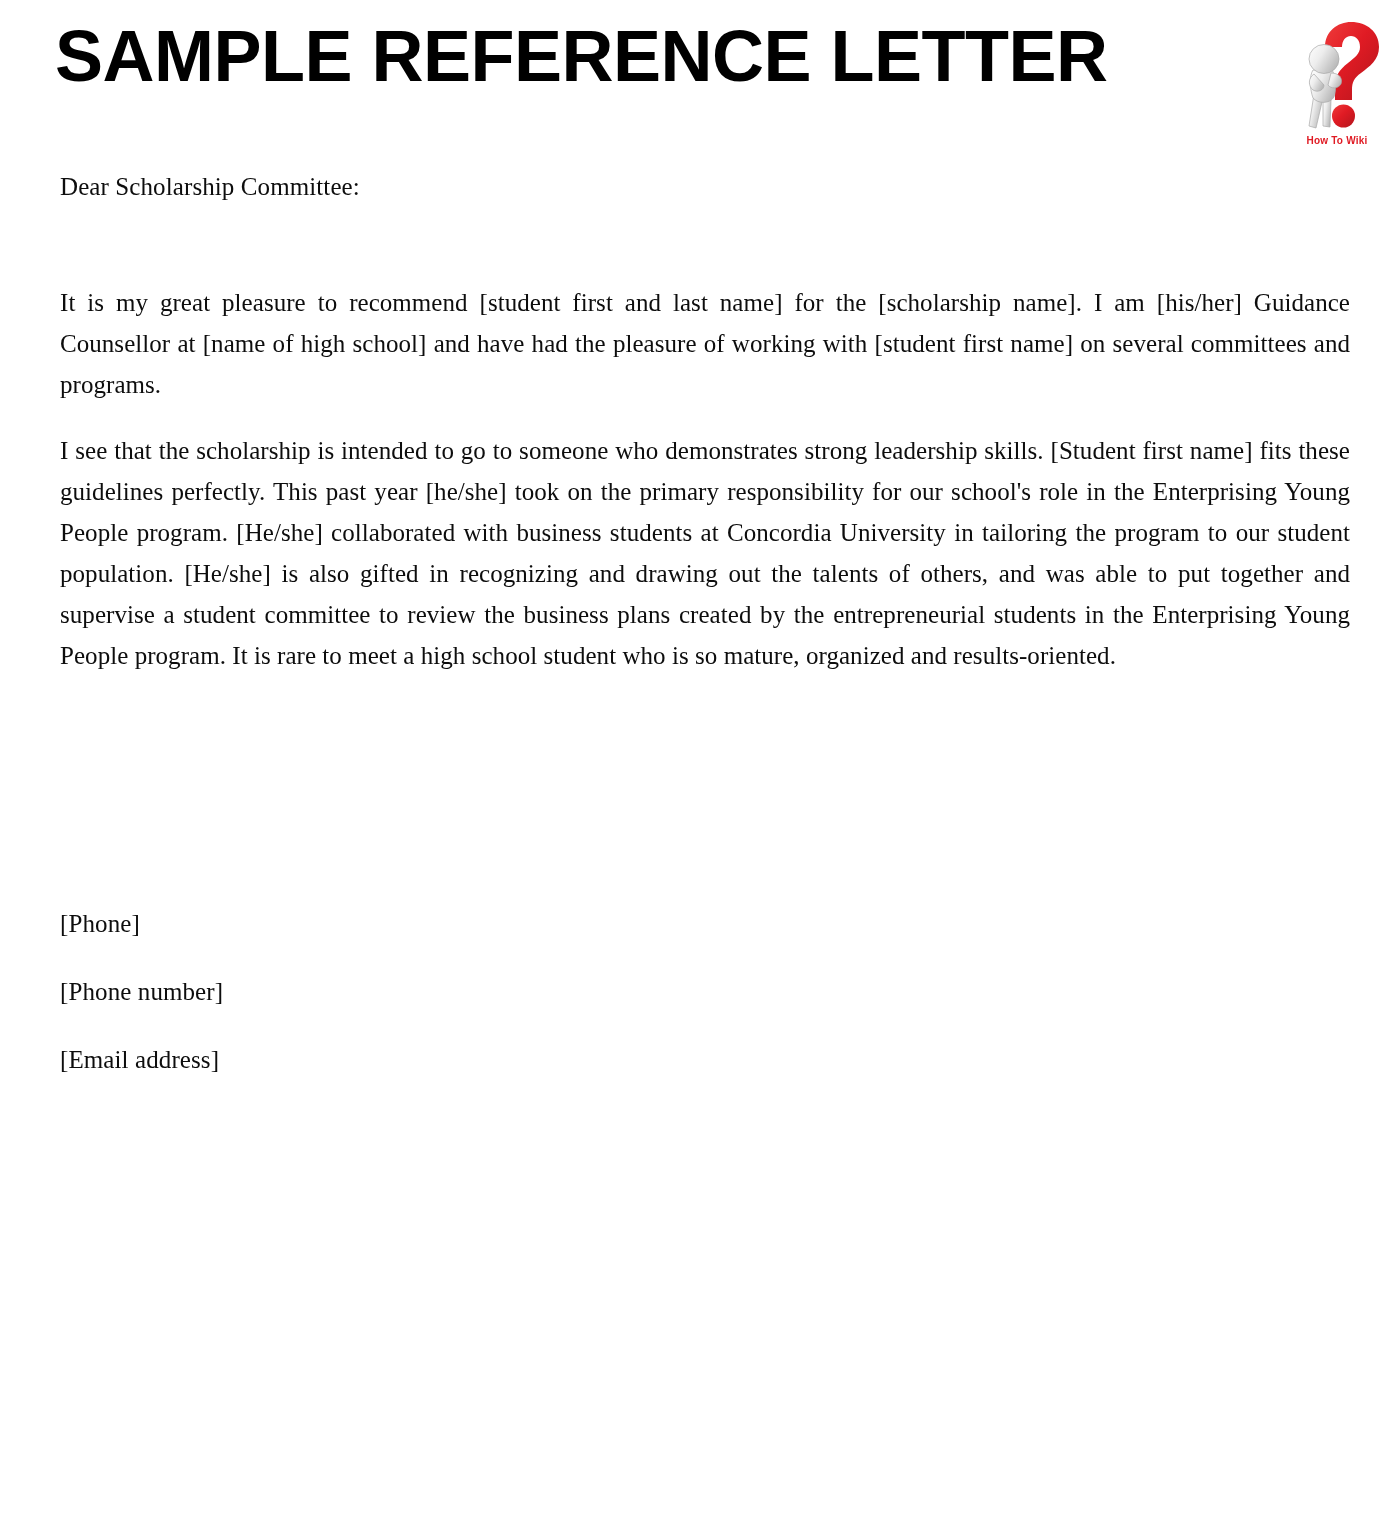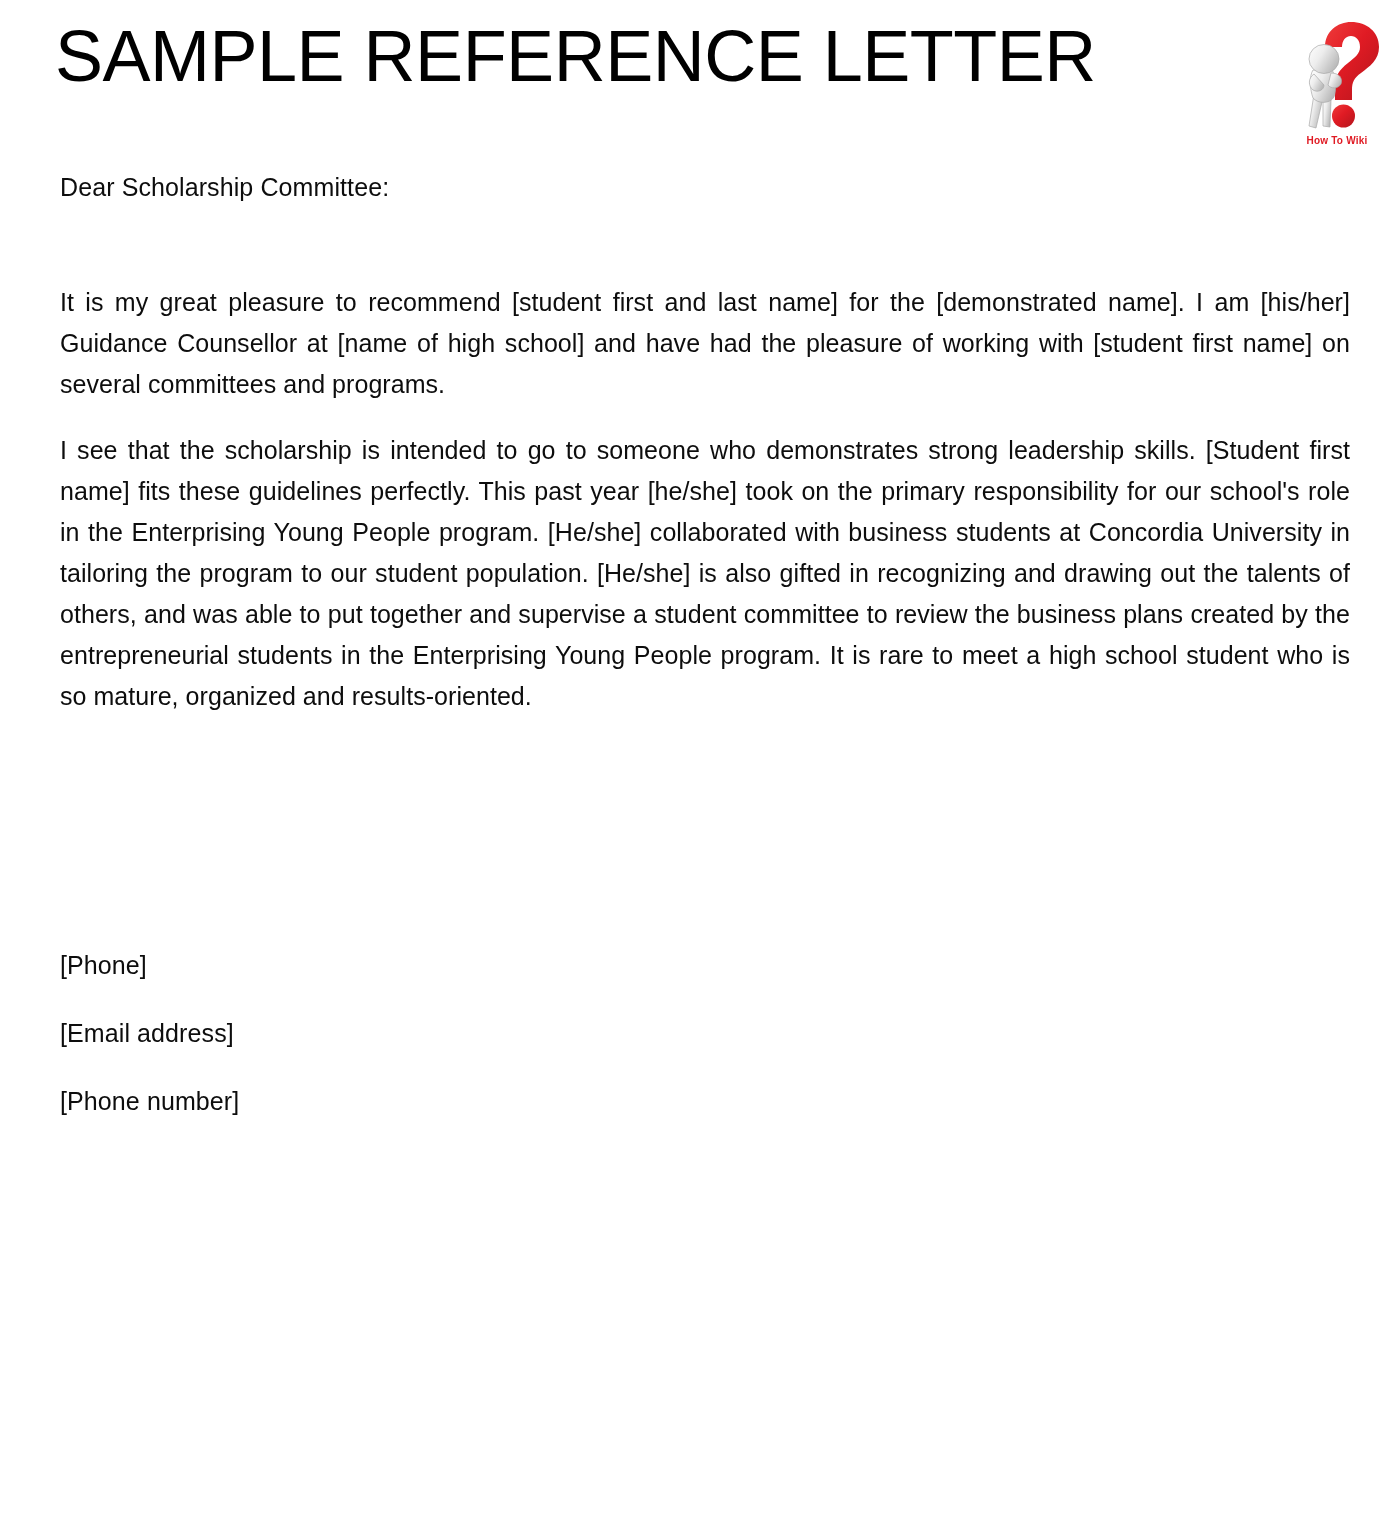--- a/index.html
+++ b/index.html
@@ -34,21 +34,21 @@
     width: 1389px;
     height: 160px;
   }
 
   .doc-title {
     position: absolute;
     left: 55px;
     top: 14px;
     margin: 0;
     font-family: "Liberation Sans", sans-serif;
-    font-weight: normal;
+    font-weight: bold;
     font-size: 72px;
     line-height: 84px;
     letter-spacing: -0.5px;
     color: #000000;
     white-space: nowrap;
   }
 
   
   .logo {
     position: absolute;
@@ -78,21 +78,21 @@
     letter-spacing: 0.2px;
     white-space: nowrap;
   }
 
   
   .letter {
     position: absolute;
     left: 60px;
     top: 170px;
     width: 1290px;
-    font-family: Liberation Sans, sans-serif;
+    font-family: Liberation Serif, serif;
   }
 
   .salutation {
     font-size: 25px;
     line-height: 34px;
     margin: 0 0 0 0;
     letter-spacing: 0.1px;
     color: #0d0d0d;
   }
 
@@ -191,34 +191,34 @@
       <div class="logo-caption">How To Wiki</div>
     </div>
   </div>
 
   <div class="letter">
 
     <p class="salutation">Dear Scholarship Committee:</p>
 
     <div class="para-gap-1"></div>
 
-    <p class="para">It is my great pleasure to recommend [student first and last name] for the [demonstrated name]. I am [his/her] Guidance Counsellor at [name of high school] and have had the pleasure of working with [student first name] on several committees and programs.</p>
+    <p class="para">It is my great pleasure to recommend [student first and last name] for the [scholarship name]. I am [his/her] Guidance Counsellor at [name of high school] and have had the pleasure of working with [student first name] on several committees and programs.</p>
 
     <div class="para-gap"></div>
 
     <p class="para">I see that the scholarship is intended to go to someone who demonstrates strong leadership skills. [Student first name] fits these guidelines perfectly. This past year [he/she] took on the primary responsibility for our school's role in the Enterprising Young People program. [He/she] collaborated with business students at Concordia University in tailoring the program to our student population. [He/she] is also gifted in recognizing and drawing out the talents of others, and was able to put together and supervise a student committee to review the business plans created by the entrepreneurial students in the Enterprising Young People program. It is rare to meet a high school student who is so mature, organized and results-oriented.</p>
 
     <div class="para-gap"></div>
 
 
     <div class="closing-gap"></div>
 
 
     <div class="sig-gap"></div>
 
     <div class="signature-block">
       <p class="sig-line">[Phone]</p>
+      <p class="sig-line">[Phone number]</p>
       <p class="sig-line">[Email address]</p>
-      <p class="sig-line">[Phone number]</p>
     </div>
 
   </div>
 </div>
 
 </body></html>

